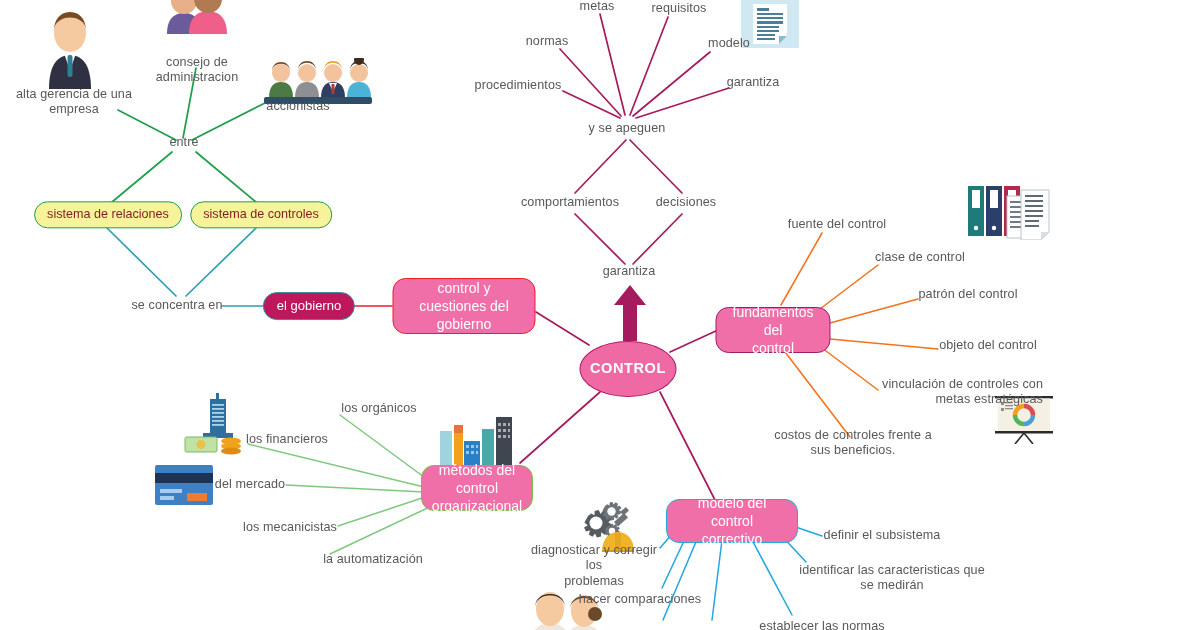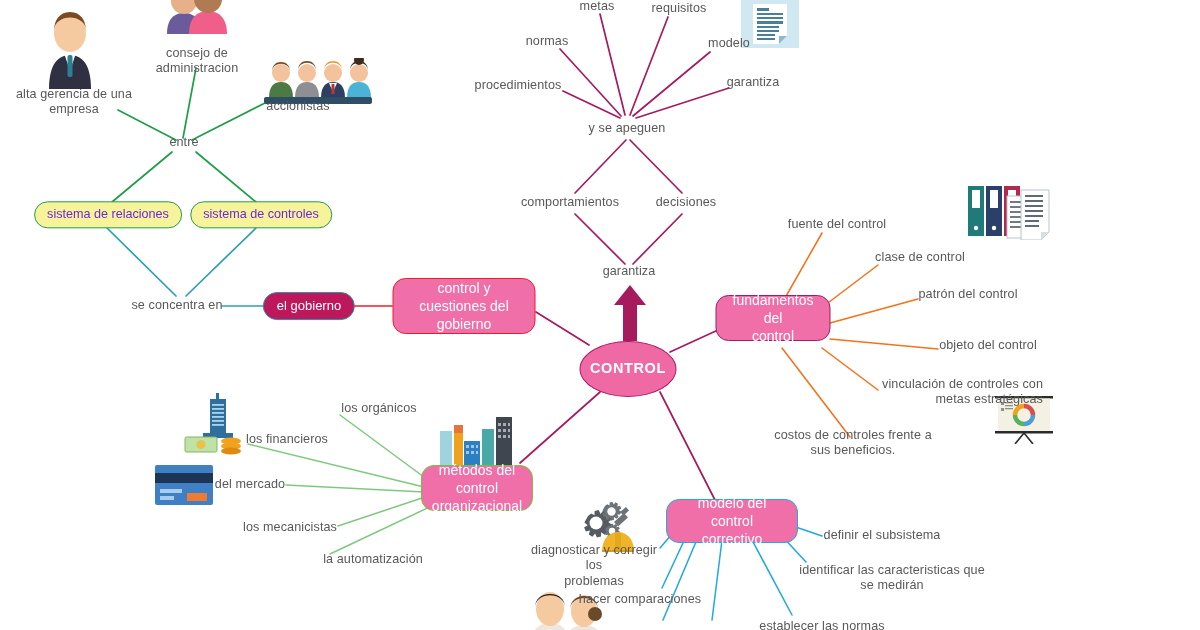--- a/index.html
+++ b/index.html
@@ -59,21 +59,21 @@
     line-height: 1.3;
   }
   .b-red    { border: 1.7px solid #ee1d26; }
   .b-plum   { border: 1.7px solid #9d1f63; }
   .b-green  { border: 1.7px solid #74c044; }
   .b-blue   { border: 1.7px solid #23a8e0; }
   
   .yellowpill {
     background: #f7f39a;
     border: 1.7px solid #1e9e49;
-    color: #6d28d9;
+    color: #7f1d1d;
     border-radius: 16px;
     font-size: 12.6px;
     padding: 5px 12px;
     display: flex; align-items: center; justify-content: center;
     white-space: nowrap;
   }
   
   .purplepill {
     background: #be185d;
     border: 1.7px solid #2e8fa0;
@@ -363,21 +363,21 @@
     <path d="M43 18 C43 2 71 2 71 18 C71 9 65 4 57 4 C49 4 43 9 43 18 Z" fill="#6b4a2a"></path>
     <circle cx="68" cy="22" r="7" fill="#6b4a2a"></circle>
   </svg>
 
   <svg class="icon" style="left:630px; top:313px; width:34px; height:56px;" viewBox="0 0 34 56">
     <path d="M17 0 L33 20 H24 V56 H10 V20 H1 Z" fill="#a61a5e"></path>
   </svg>
 
   <div class="node lbl" style="left:74px; top:102px; width:140px;">alta gerencia de una
 empresa</div>
-  <div class="node lbl" style="left:197px; top:61px; width:130px;">consejo de
+  <div class="node lbl" style="left:197px; top:70px; width:130px;">consejo de
 administracion</div>
   <div class="node lbl" style="left:298px; top:107px; width:90px;">accionistas</div>
 
   <div class="node lbl" style="left:184px; top:143px; width:60px;">entre</div>
 
   <div class="node yellowpill" style="left:108px; top:215px;">sistema de relaciones</div>
   <div class="node yellowpill" style="left:261px; top:215px;">sistema de controles</div>
 
   <div class="node lbl" style="left:177px; top:306px; width:110px;">se concentra en</div>
 
@@ -396,21 +396,21 @@
 
   <div class="node lbl" style="left:627px; top:129px; width:110px;">y se apeguen</div>
 
   <div class="node lbl" style="left:570px; top:203px; width:120px;">comportamientos</div>
   <div class="node lbl" style="left:686px; top:203px; width:80px;">decisiones</div>
 
   <div class="node lbl" style="left:629px; top:272px; width:80px;">garantiza</div>
 
   <div class="node central" style="left:628px; top:369px;">CONTROL</div>
 
-  <div class="node pinkbox b-plum" style="left:773px; top:318px; width:115px; height:46px;text-align:center;">fundamentos del
+  <div class="node pinkbox b-plum" style="left:773px; top:330px; width:115px; height:46px;text-align:center;">fundamentos del
 control</div>
 
   <div class="node lbl" style="left:837px; top:225px; width:110px;">fuente del control</div>
   <div class="node lbl" style="left:920px; top:258px; width:110px;">clase de control</div>
   <div class="node lbl" style="left:968px; top:295px; width:110px;">patrón del control</div>
   <div class="node lbl" style="left:988px; top:346px; width:110px;">objeto del control</div>
   <div class="node lbl" style="left:953px; top:392px; width:180px; text-align:right;">vinculación de controles con
 metas estratégicas</div>
   <div class="node lbl" style="left:853px; top:443px; width:170px;">costos de controles frente a
 sus beneficios.</div>

